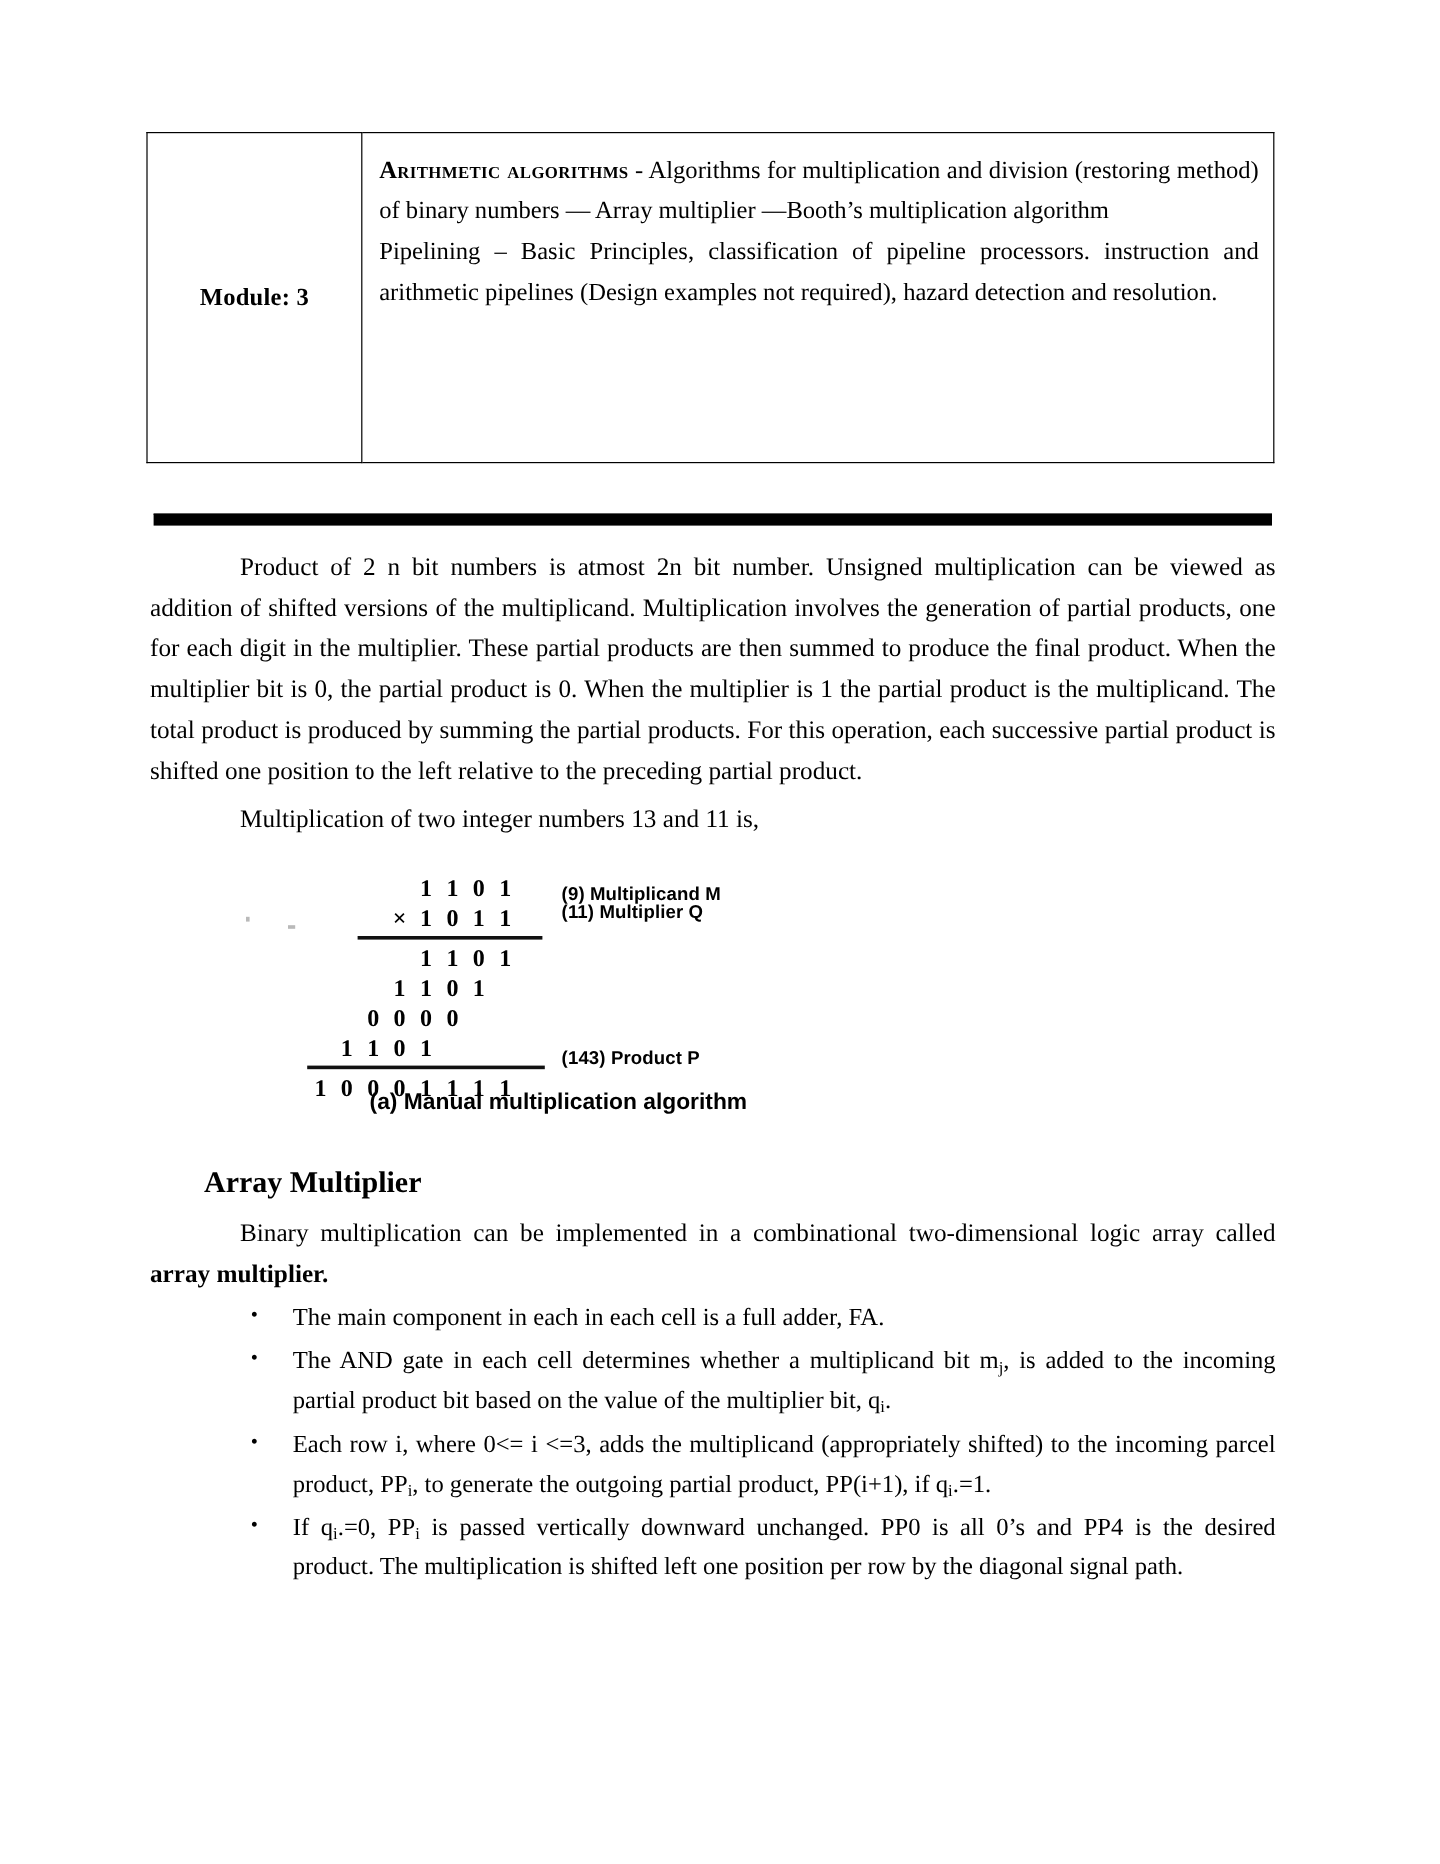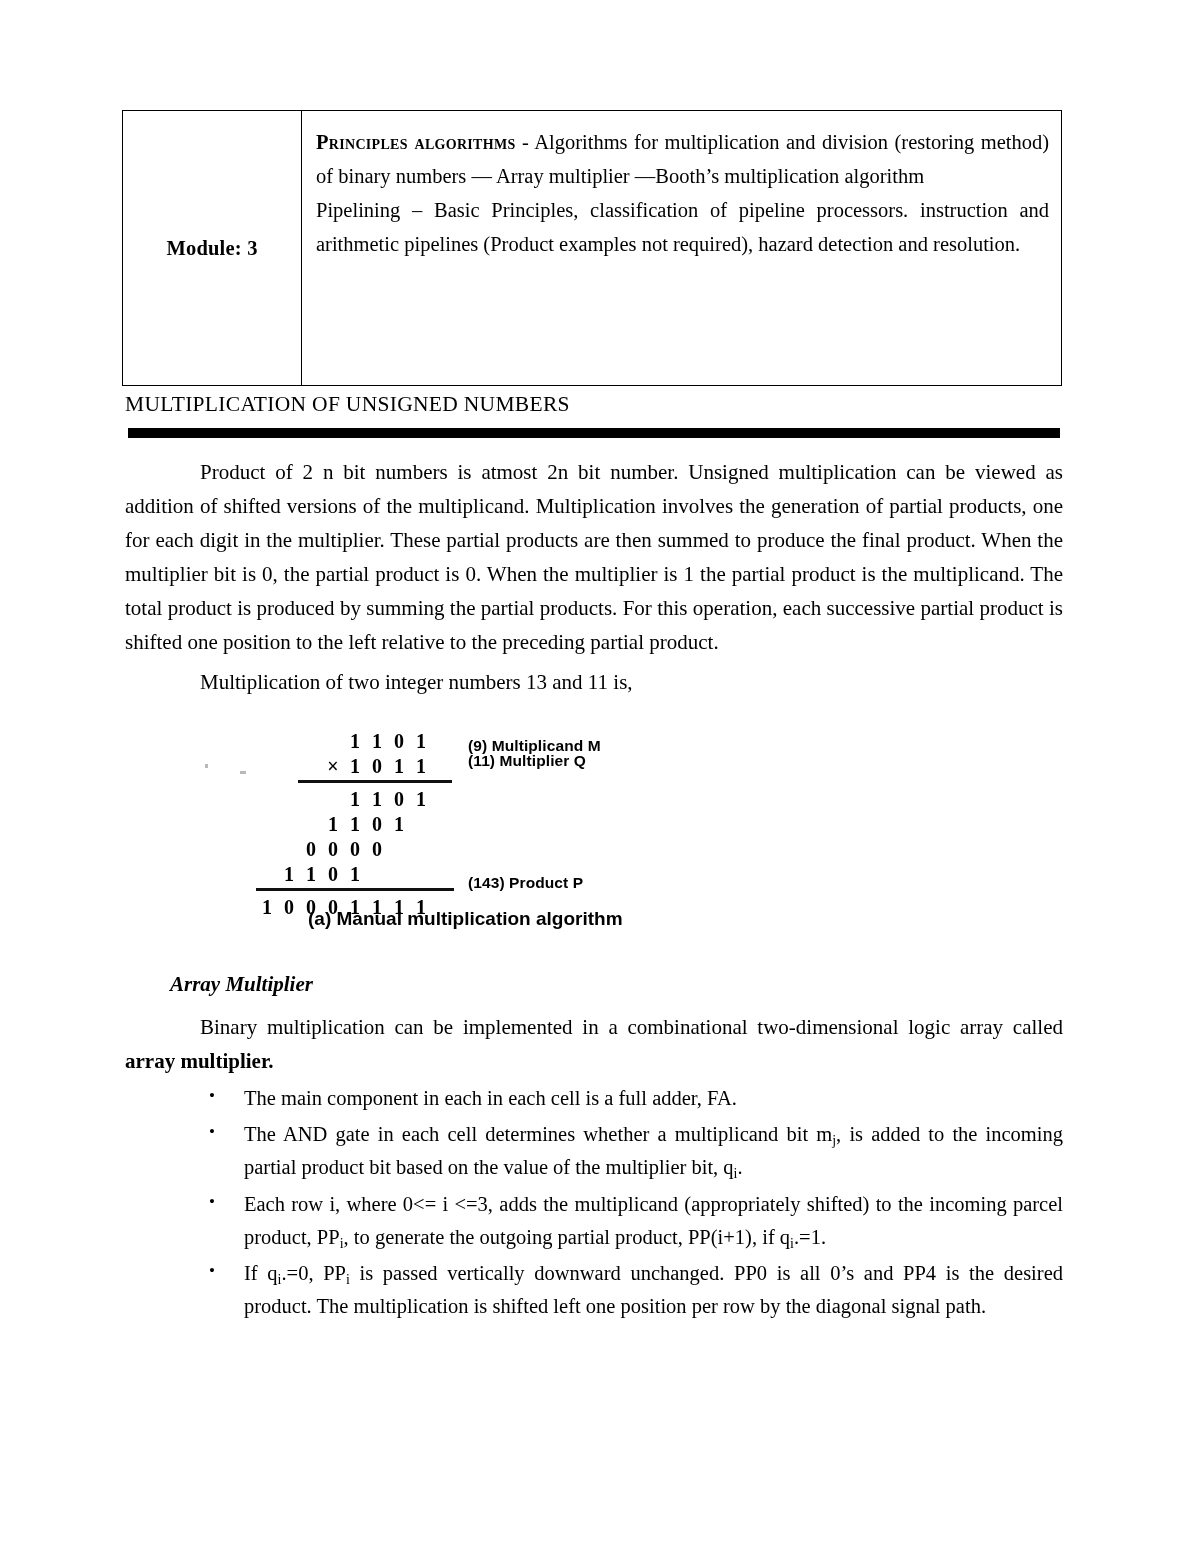--- a/index.html
+++ b/index.html
@@ -172,22 +172,21 @@
     font-size: 19px;
     white-space: nowrap;
   }
 
   
   #subhead-array {
     position: absolute;
     left: 170px;
     top: 972px;
     font-weight: bold;
-    font-style: italic;
-    font-size: 21px;
+    font-size: 25px;
   }
   #para-array { top: 1010px; }
 
   .bullets {
     position: absolute;
     left: 125px;
     top: 1082px;
     width: 938px;
     margin: 0;
     padding: 0;
@@ -216,28 +215,27 @@
 
 <div class="page">
 
   <table class="module-table">
     <tbody>
         <tr>
       <td class="mod-label">
         <span>Module: 3</span>
       </td>
       <td class="mod-body">
-        <p><span class="smallcaps">Principles algorithms</span><span> - Algorithms for multiplication and division (restoring method) of binary numbers — Array multiplier —Booth’s multiplication algorithm</span></p>
-        <p>Pipelining – Basic Principles, classification of pipeline processors. instruction and arithmetic pipelines (Product examples not required), hazard detection and resolution.</p>
+        <p><span class="smallcaps">Arithmetic algorithms</span><span> - Algorithms for multiplication and division (restoring method) of binary numbers — Array multiplier —Booth’s multiplication algorithm</span></p>
+        <p>Pipelining – Basic Principles, classification of pipeline processors. instruction and arithmetic pipelines (Design examples not required), hazard detection and resolution.</p>
       </td>
     </tr>
   </tbody>
     </table>
 
-  <div class="section-heading">MULTIPLICATION OF UNSIGNED NUMBERS</div>
   <div class="heading-rule"></div>
 
   <div class="body-col" id="para-intro">
     <p class="indent">Product of 2 n bit numbers is atmost 2n bit number. Unsigned multiplication can be viewed as addition of shifted versions of the multiplicand. Multiplication involves the generation of partial products, one for each digit in the multiplier. These partial products are then summed to produce the final product. When the multiplier bit is 0, the partial product is 0. When the multiplier is 1 the partial product is the multiplicand. The total product is produced by summing the partial products. For this operation, each successive partial product is shifted one position to the left relative to the preceding partial product.</p>
   </div>
 
   <div class="body-col" id="para-example">
     <p class="indent">Multiplication of two integer numbers 13 and 11 is,</p>
   </div>
 

